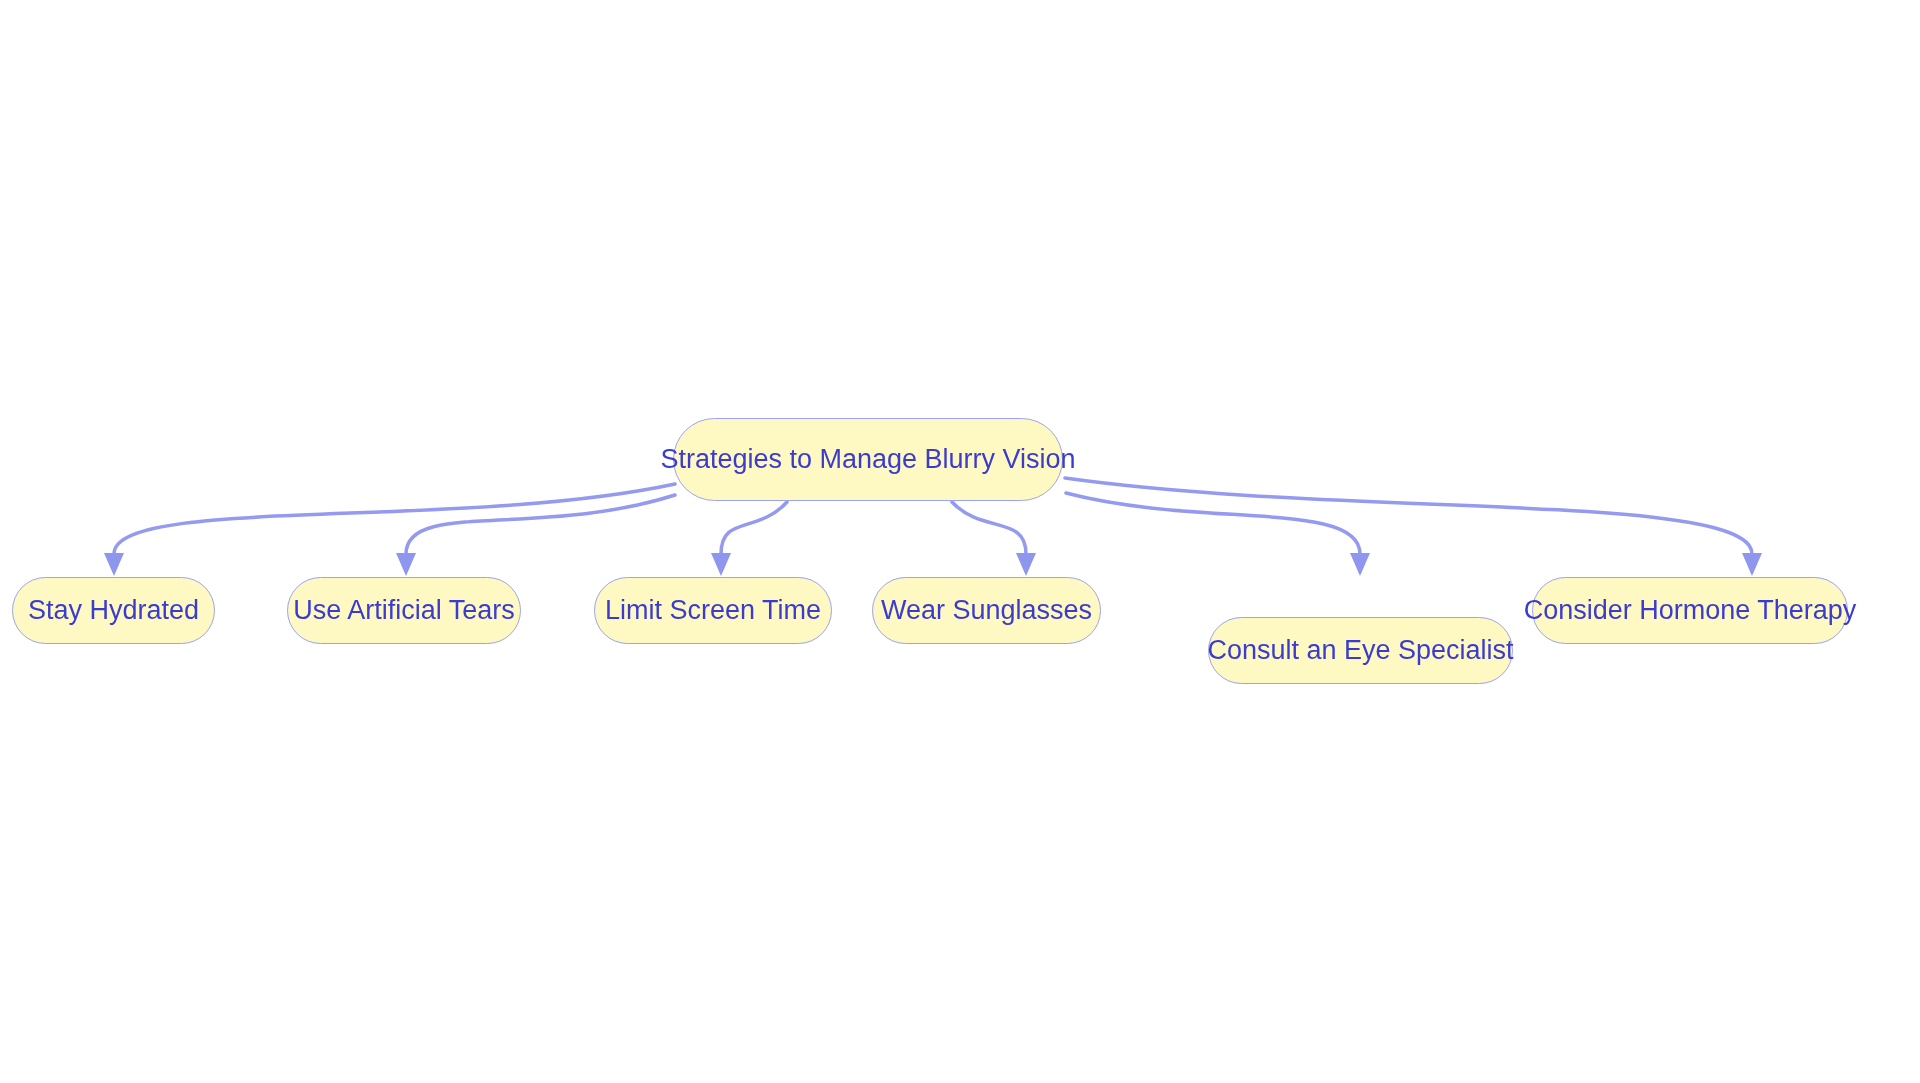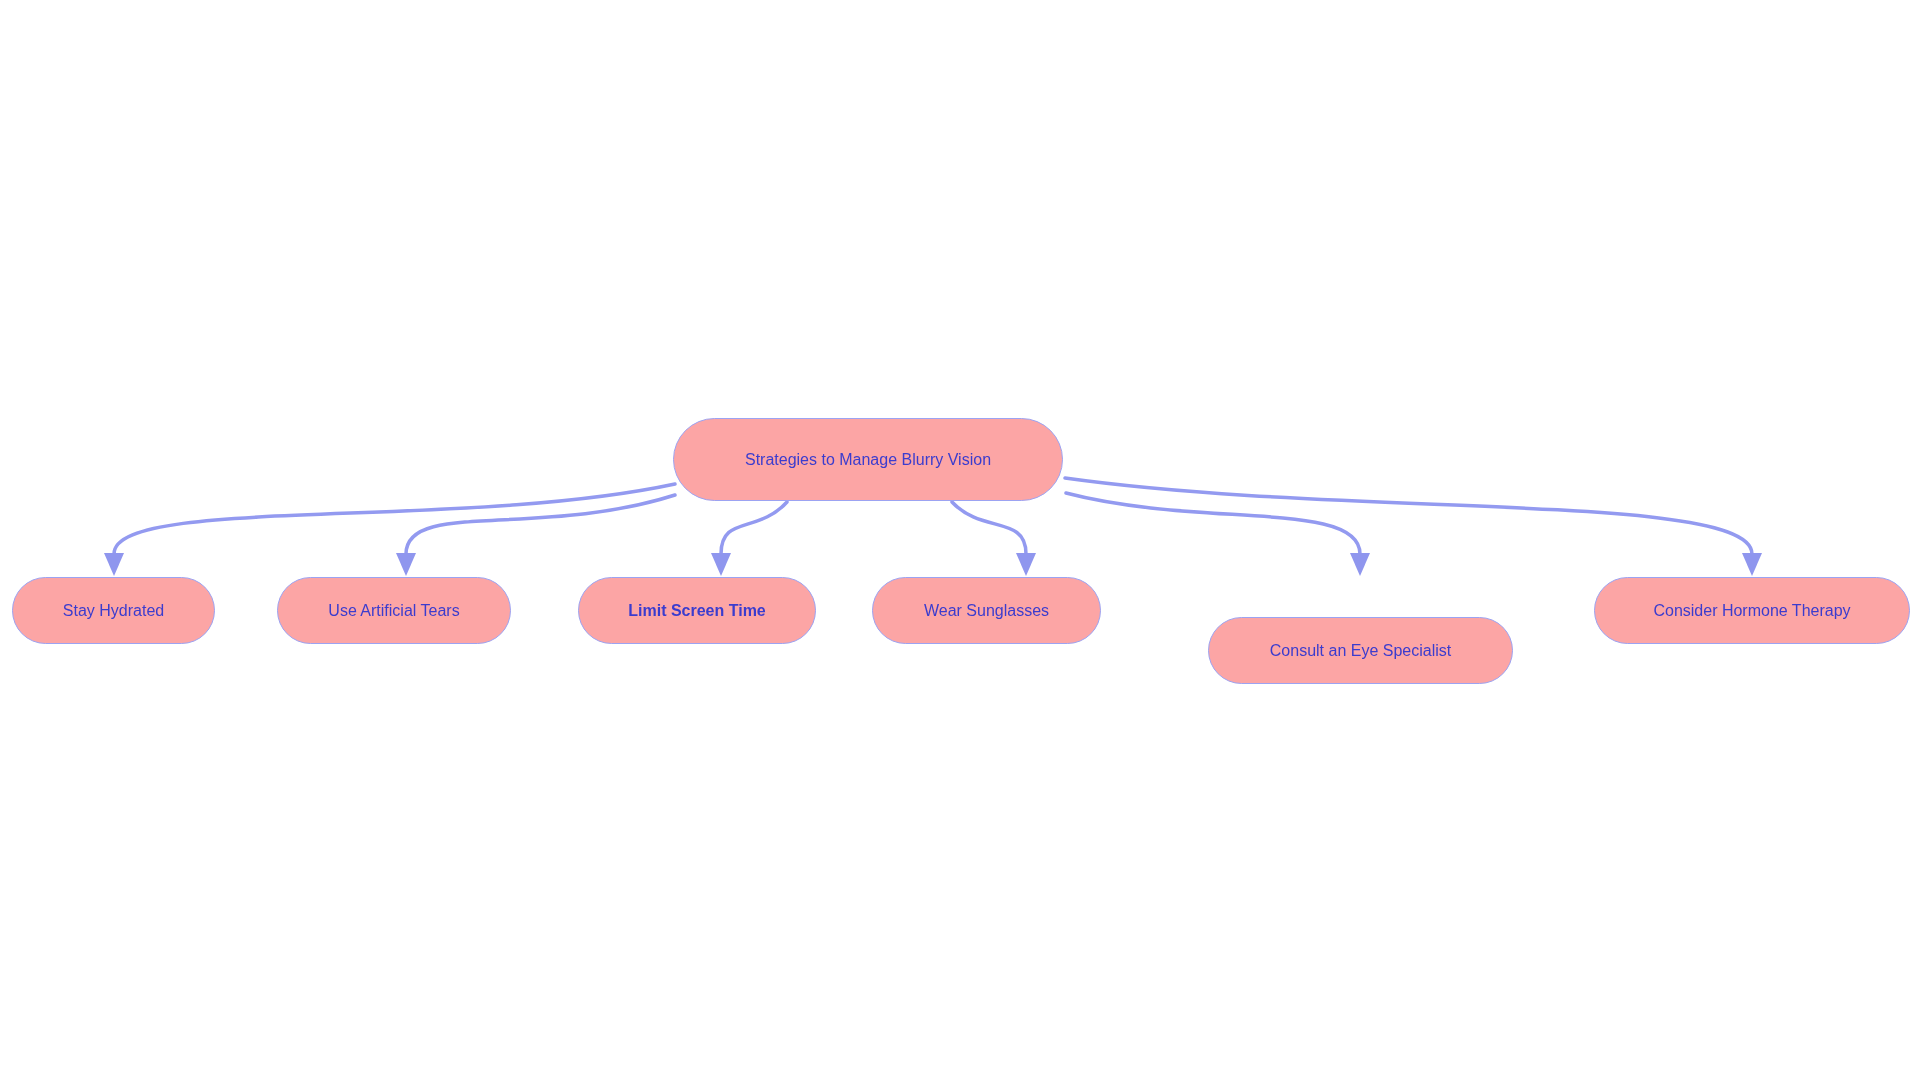--- a/index.html
+++ b/index.html
@@ -30,46 +30,46 @@
   }
   .arrowhead {
     fill: #8f96ee;
     stroke: none;
   }
   .node {
     position: absolute;
     display: flex;
     align-items: center;
     justify-content: center;
-    background: #fca5a5;
+    background: #fef9c3;
     border: 1.5px solid #9ca3f2;
     box-sizing: border-box;
     color: #3b3cce;
-    font-size: 16px;
+    font-size: 27px;
     white-space: nowrap;
     text-align: center;
   }
   .node-root {
     left: 673px;
     top: 418px;
     width: 390px;
     height: 83px;
     border-radius: 41.5px;
   }
   .node-child {
     top: 577px;
     height: 67px;
     border-radius: 43px;
   }
   .node-child-0 { left: 12px;   width: 203px; }
-  .node-child-1 { left: 277px;  width: 234px; justify-content: center; }
-  .node-child-2 { left: 578px;  width: 238px; font-weight: bold; }
+  .node-child-1 { left: 287px;  width: 234px; justify-content: center; }
+  .node-child-2 { left: 594px;  width: 238px; }
   .node-child-3 { left: 872px;  width: 229px; }
   .node-child-4 { left: 1208px; width: 305px; margin-top: 40px; }
-  .node-child-5 { left: 1594px; width: 316px; }
+  .node-child-5 { left: 1532px; width: 316px; }
 </style>
 </head>
 <body>
 
 <div class="canvas">
 
   <svg class="edges-layer" viewBox="0 0 1920 1083" xmlns="http://www.w3.org/2000/svg">
 
     <path class="edge" d="M 675 484 C 460 530, 114 496, 114 554"></path>
     <polygon class="arrowhead" points="104,553 124,553 114,576"></polygon>

